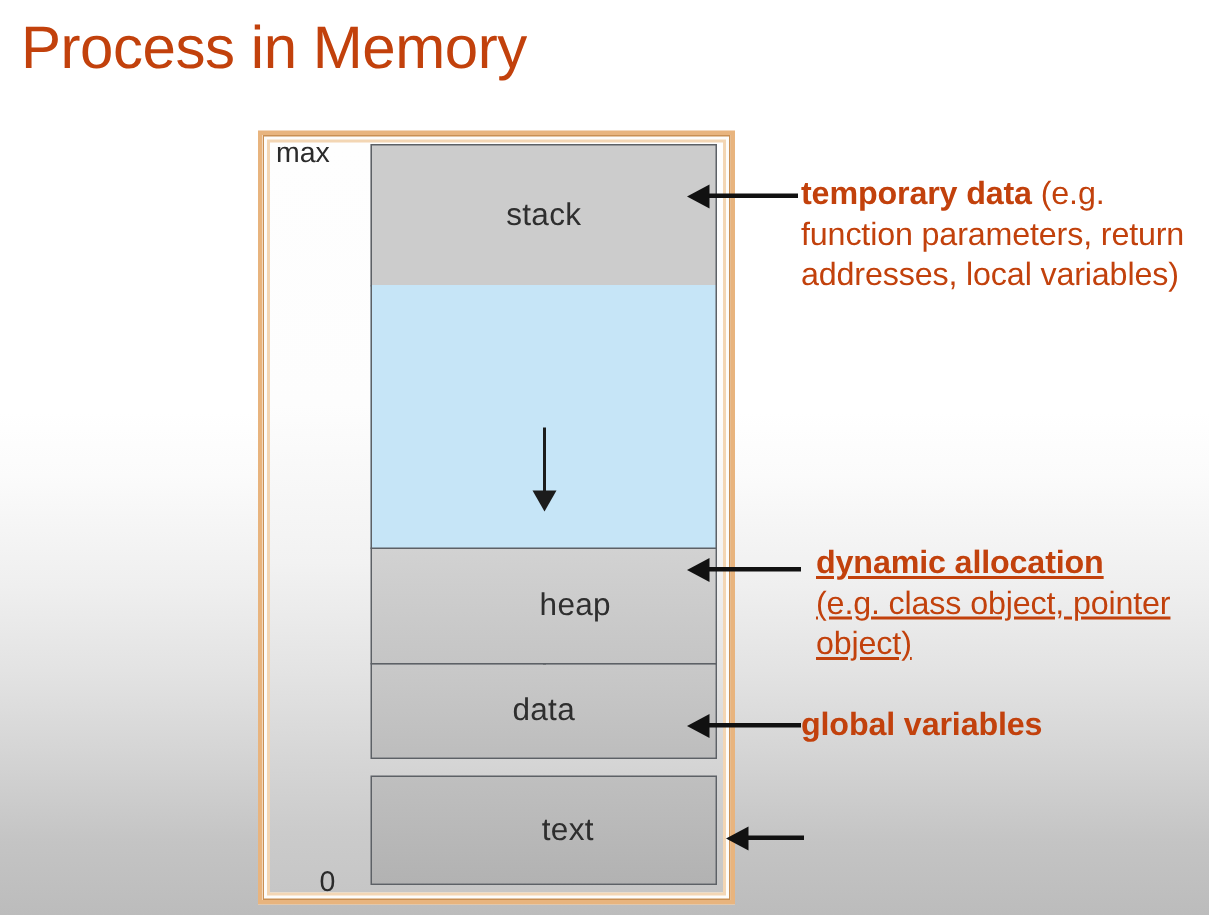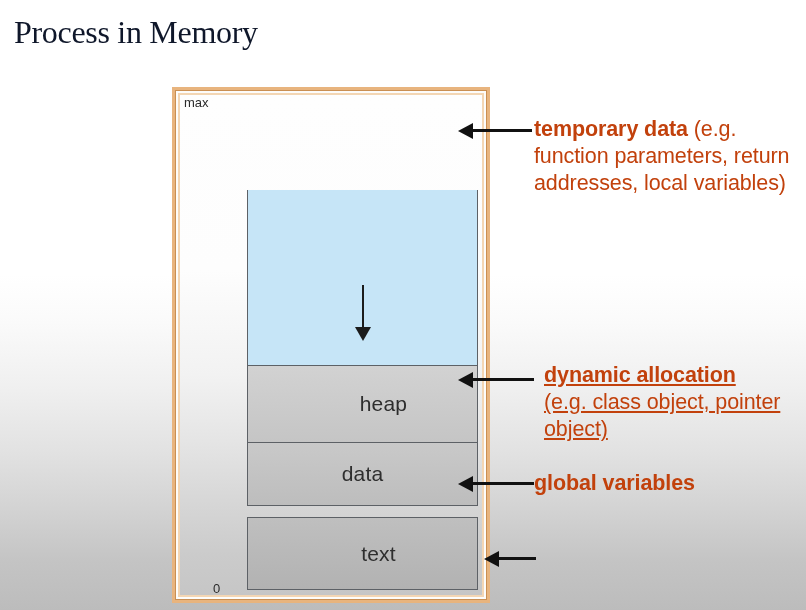--- a/index.html
+++ b/index.html
@@ -29,27 +29,26 @@
     left: 0; top: 0;
     width: 806px;
     height: 610px;
   }
 
   
   .title {
     position: absolute;
     left: 14px;
     top: 6px;
-    font-size: 32px;
+    font-size: 40px;
     line-height: 52px;
-    color: #0f172a;
+    color: #c2410c;
     font-weight: 400;
     letter-spacing: -0.3px;
     white-space: nowrap;
-    font-family: Liberation Serif, serif;
   }
 
   
   .frame {
     position: absolute;
     left: 172px;
     top: 87px;
     width: 318px;
     height: 516px;
     box-sizing: border-box;
@@ -71,21 +70,21 @@
         #f2f2f2 56%,
         #e4e4e4 70%,
         #d6d6d6 82%,
         #cbcbcb 92%,
         #c6c6c6 100%);
   }
 
   
   .axis-label {
     position: absolute;
-    font-size: 13px;
+    font-size: 19px;
     color: #2b2b2b;
     line-height: 22px;
     white-space: nowrap;
   }
   .axis-max { left: 184px; top: 92px; }
   .axis-zero { left: 213px; top: 578px; }
 
   
   .mem-column {
     position: absolute;
@@ -209,20 +208,23 @@
 
   <div class="frame">
     <div class="frame-inner"></div>
   </div>
 
   <div class="axis-label axis-max">max</div>
   <div class="axis-label axis-zero">0</div>
 
   <div class="mem-column">
 
+    <div class="seg seg-stack">
+      <span class="seg-label">stack</span>
+    </div>
 
     <div class="seg seg-free">
       <div class="grow-arrow grow-down"></div>
       <div class="grow-head grow-head-down"></div>
       <div class="grow-arrow grow-up"></div>
       <div class="grow-head grow-head-up"></div>
     </div>
 
     <div class="seg seg-heap">
       <span class="seg-label">heap</span>

